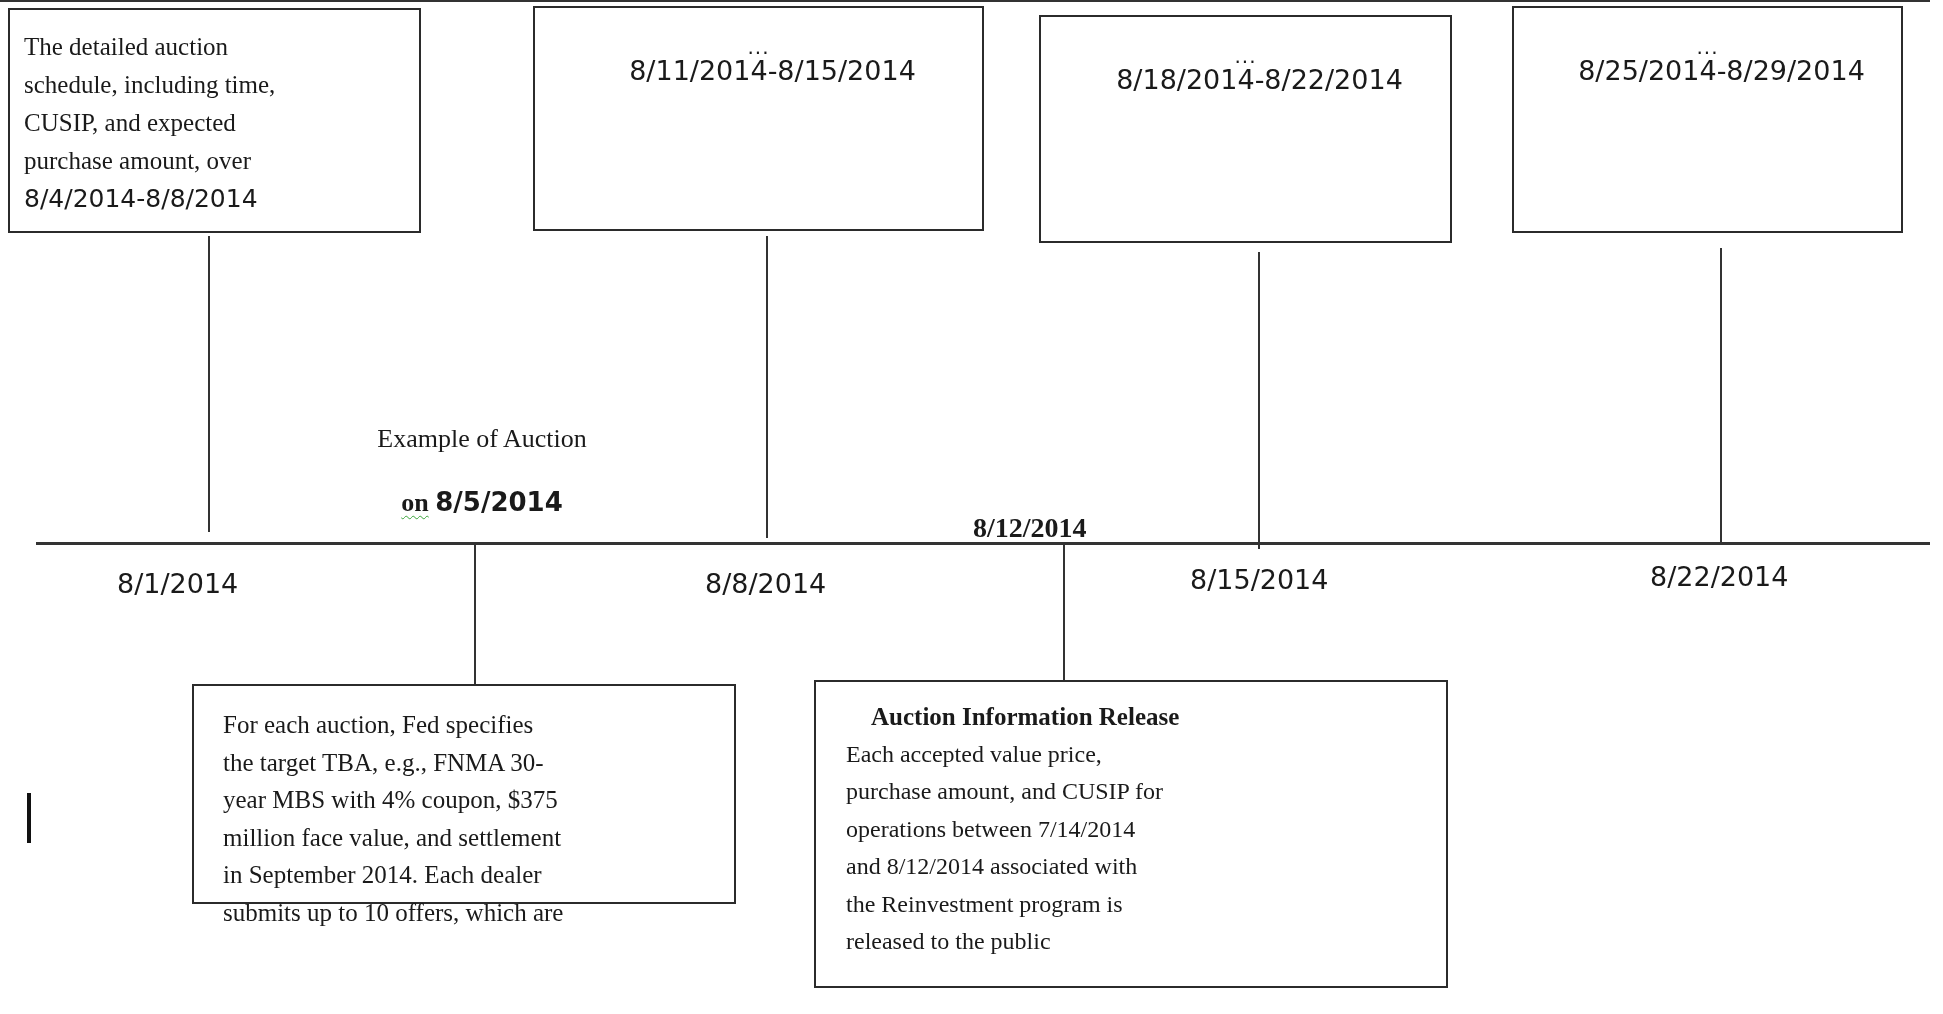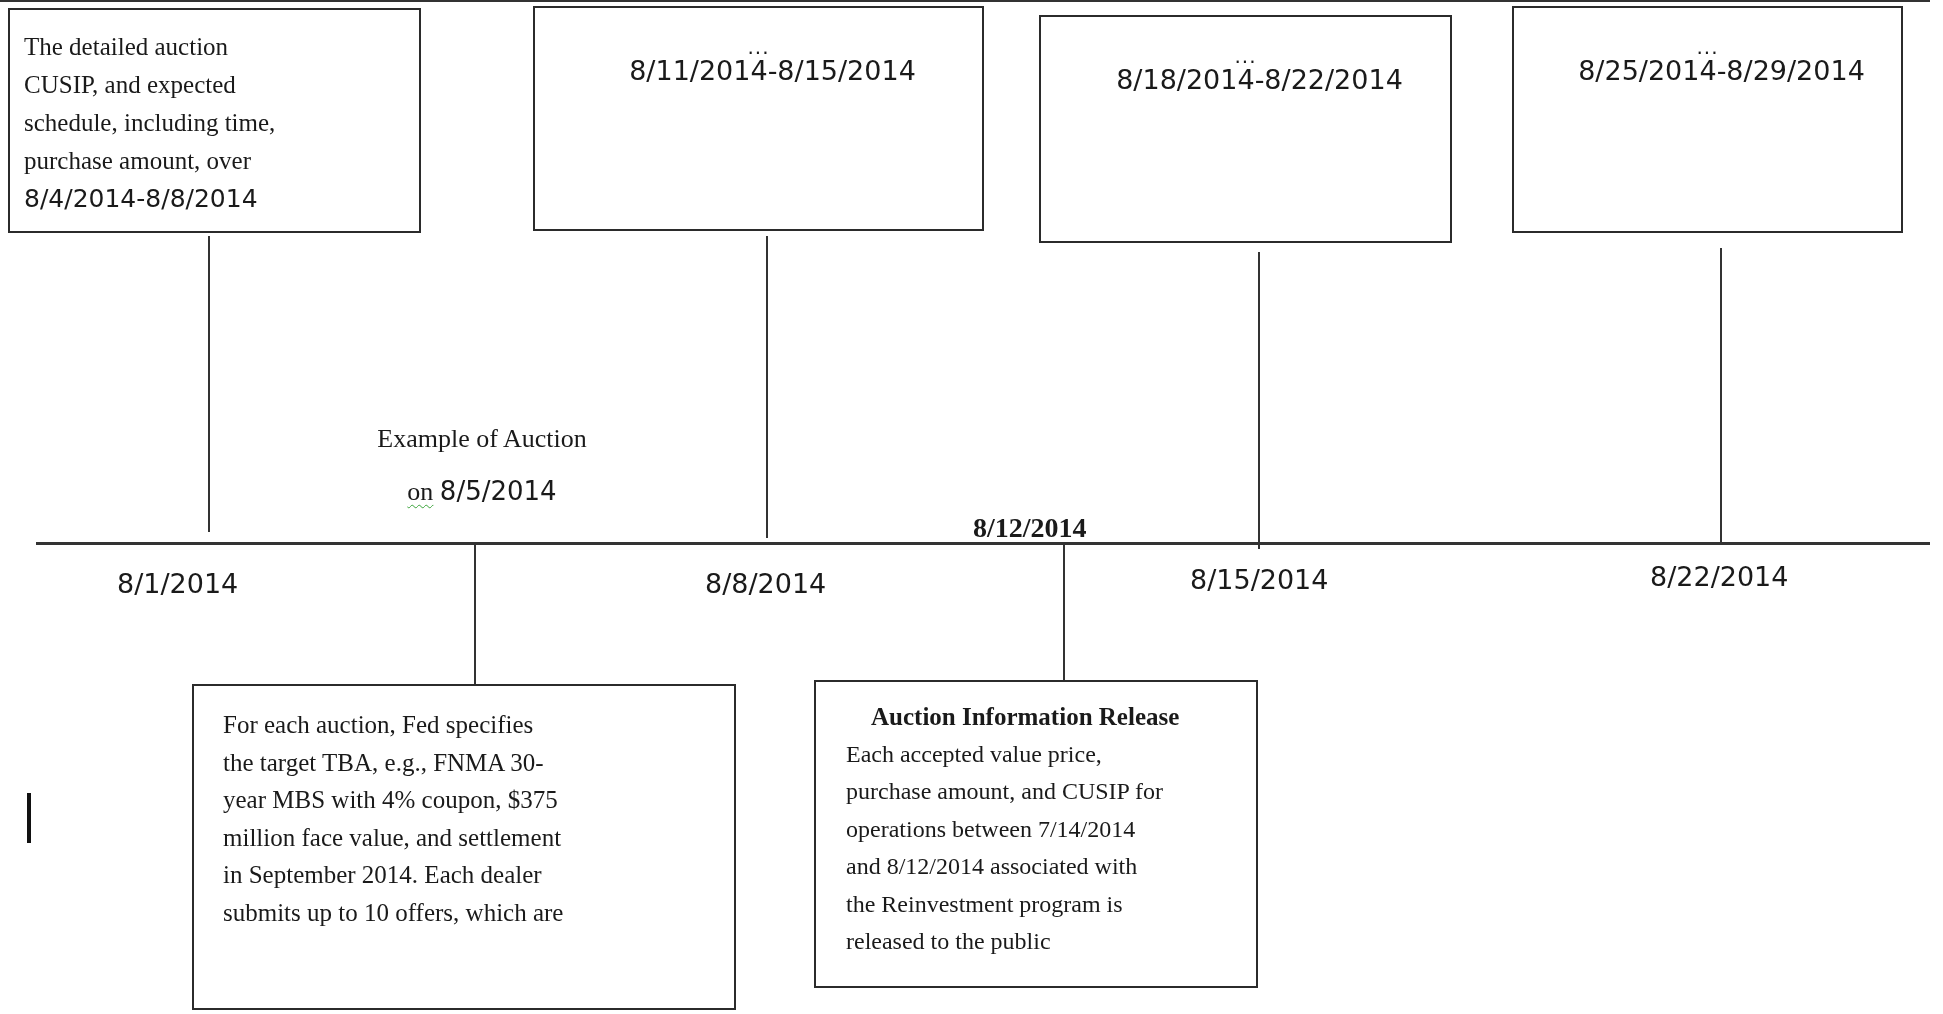--- a/index.html
+++ b/index.html
@@ -75,28 +75,28 @@
       text-decoration-thickness: 1px;
       text-underline-offset: 4px;
     }
     .bold-date {
       position: absolute;
       font-size: 28px;
       font-weight: bold;
       white-space: nowrap;
     }
     .box-auction {
-      left: 192px; top: 684px; width: 544px; height: 326px;
+      left: 192px; top: 684px; width: 544px; height: 220px;
       padding: 20px 0 16px 29px;
       font-size: 25px;
       line-height: 37.5px;
     }
     .box-auction .desc-line { display: block; white-space: nowrap; }
     .box-release {
-      left: 814px; top: 680px; width: 444px; height: 308px;
+      left: 814px; top: 680px; width: 634px; height: 308px;
       padding: 16px 0 0 30px;
       font-size: 24px;
       line-height: 37.5px;
     }
     .box-release .release-title {
       display: block;
       font-weight: bold;
       font-size: 25px;
       padding-left: 25px;
       white-space: nowrap;
@@ -109,22 +109,22 @@
       background: #111111;
     }
   </style>
 </head>
 <body>
 
 <div class="hline" style="left:0; top:0; width:1930px; height:2px;"></div>
 
 <div class="box box-top-left serif-text">
   <span class="desc-line">The detailed auction</span>
+  <span class="desc-line">schedule, including time,</span>
   <span class="desc-line">CUSIP, and expected</span>
-  <span class="desc-line">schedule, including time,</span>
   <span class="desc-line">purchase amount, over</span>
   <span class="desc-line sans-text">8/4/2014-8/8/2014</span>
 </div>
 
 <div class="box box-range box-week2 sans-text">
   <span class="ellipsis">...</span>
   <span class="range">8/11/2014-8/15/2014</span>
 </div>
 
 <div class="box box-range box-week3 sans-text">
@@ -139,21 +139,21 @@
 
 <div class="vline" style="left:208px; top:236px; width:2px; height:296px;"></div>
 <div class="vline" style="left:766px; top:236px; width:2px; height:302px;"></div>
 <div class="vline" style="left:1258px; top:252px; width:2px; height:297px;"></div>
 <div class="vline" style="left:1720px; top:248px; width:2px; height:295px;"></div>
 
 <div class="hline" style="left:36px; top:542px; width:1894px; height:3px;"></div>
 
 <div class="example-label serif-text" style="left:347px; top:424px; width:270px;">
   <div>Example of Auction</div>
-  <div style="margin-top:22px;">
+  <div style="margin-top:33px;font-weight:bold;">
     <span class="grammar-squiggle">on</span>
     <span class="sans-text">8/5/2014</span>
   </div>
 </div>
 
 <div class="bold-date serif-text" style="left:973px; top:480px;margin-top:32px;">8/12/2014</div>
 
 <div class="timeline-label sans-text" style="left:117px; top:568px;">8/1/2014</div>
 <div class="timeline-label sans-text" style="left:705px; top:568px;text-align:center;">8/8/2014</div>
 <div class="timeline-label sans-text" style="left:1190px; top:564px;">8/15/2014</div>

